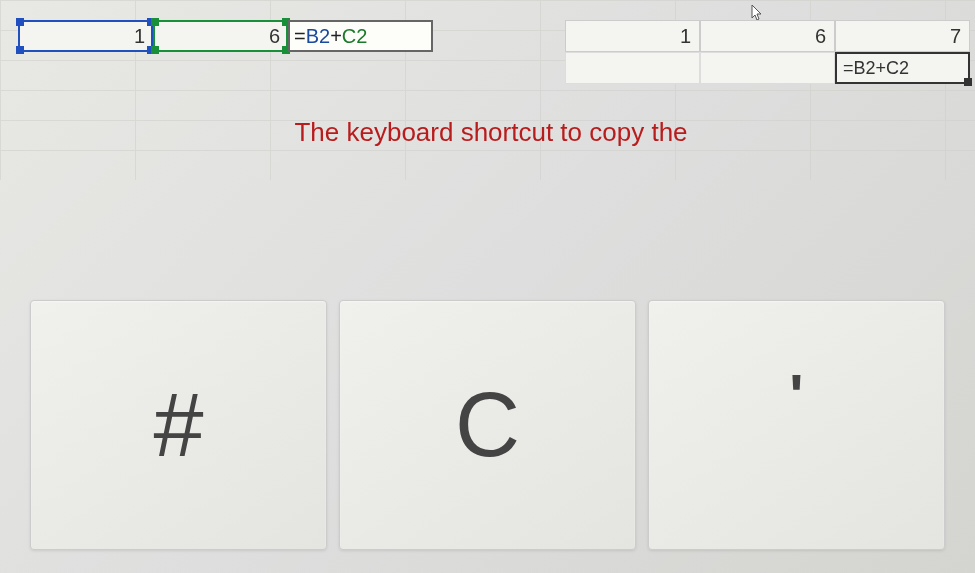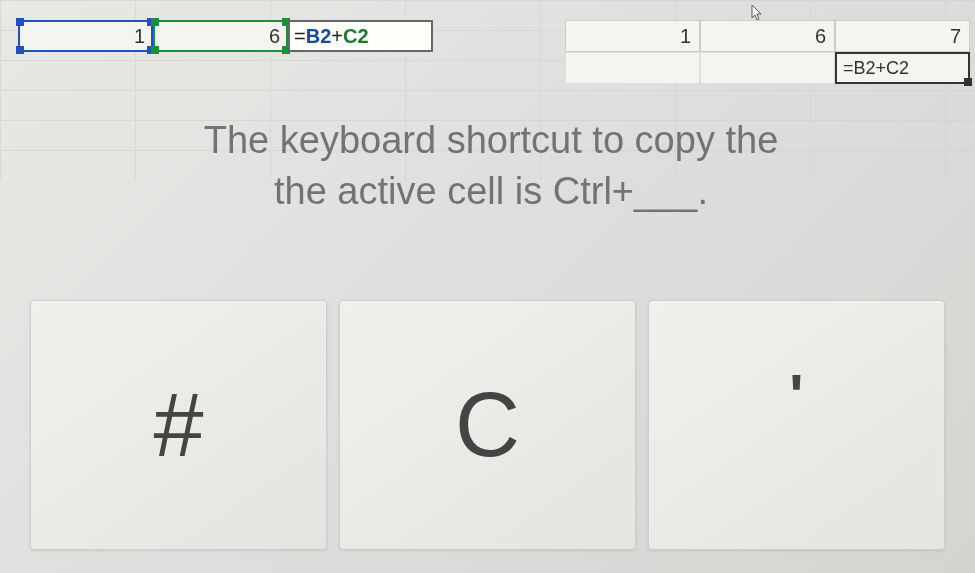--- a/index.html
+++ b/index.html
@@ -78,23 +78,23 @@
     .handle.br { bottom: -4px; right: -4px; }
     .handle.green { background: #1a8f3a; }
     
     .formula-cell {
       border: 2px solid #666;
       background: #fdfdfa;
     }
     .formula-text {
       font-size: 20px;
     }
-    .formula-b { color: #1a4aa0; font-weight: 700; }
+    .formula-b { color: #1a4aa0; font-weight: 400; }
     .formula-op { color: #222; }
-    .formula-c { color: #1a7a2a; font-weight: 700; }
+    .formula-c { color: #1a7a2a; font-weight: 400; }
     
     
     .spreadsheet-right {
       position: absolute;
       top: 20px;
       left: 565px;
     }
     .right-row {
       display: flex;
     }
@@ -126,22 +126,22 @@
       background: #333;
     }
     
     
     .question {
       position: absolute;
       top: 115px;
       left: 0;
       width: 100%;
       text-align: center;
-      font-size: 38px;
-      color: #737373;
+      font-size: 26px;
+      color: #b91c1c;
       line-height: 1.35;
       font-weight: 400;
       padding-left: 7px;
     }
     
     
     .answers {
       position: absolute;
       top: 300px;
       left: 30px;
@@ -221,21 +221,20 @@
     <div class="cell-r" style="border-color:#ddd"></div>
     <div class="cell-r result-cell">
       <span>=B2+C2</span>
       <span class="fill-handle"></span>
     </div>
   </div>
 </div>
 
 <div class="question">
   <div>The keyboard shortcut to copy the</div>
-  <div>the active cell is Ctrl+___.</div>
 </div>
 
 <div class="answers">
   <div class="answer-card">
     <span>#</span>
   </div>
   <div class="answer-card">
     <span>C</span>
   </div>
   <div class="answer-card apostrophe">

